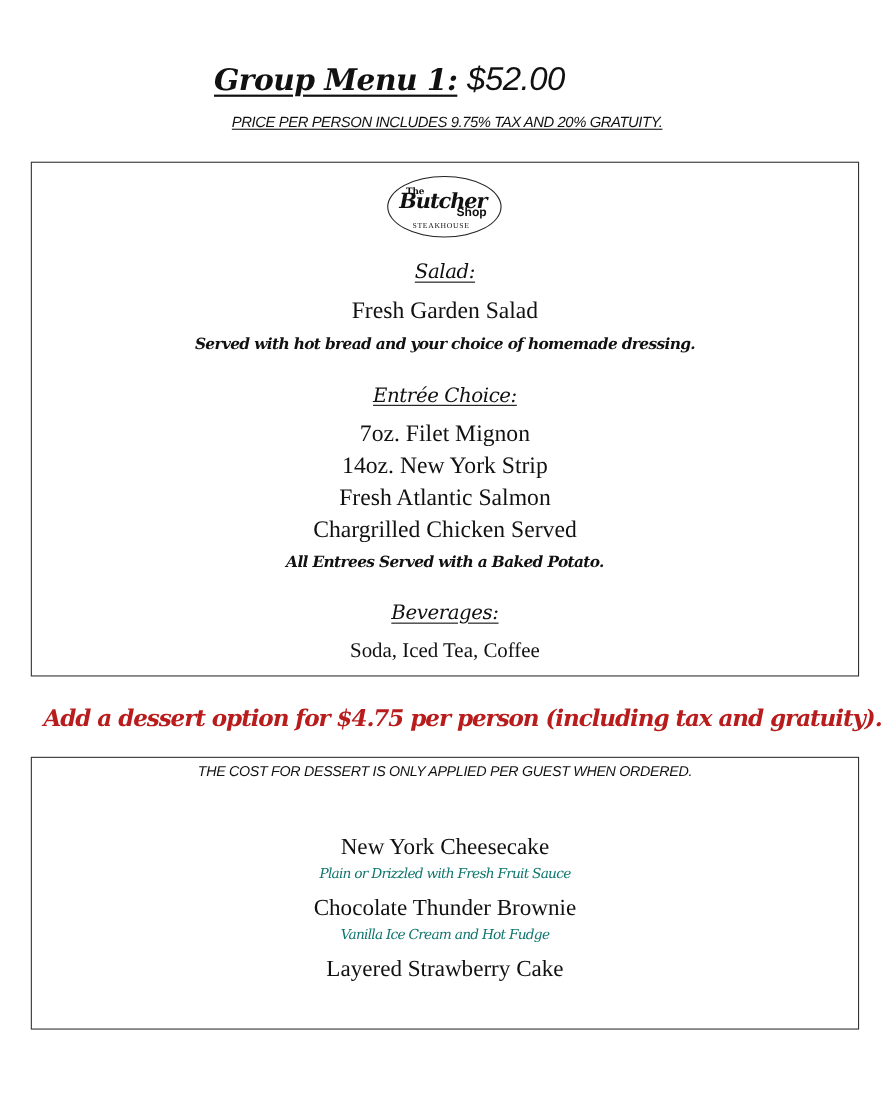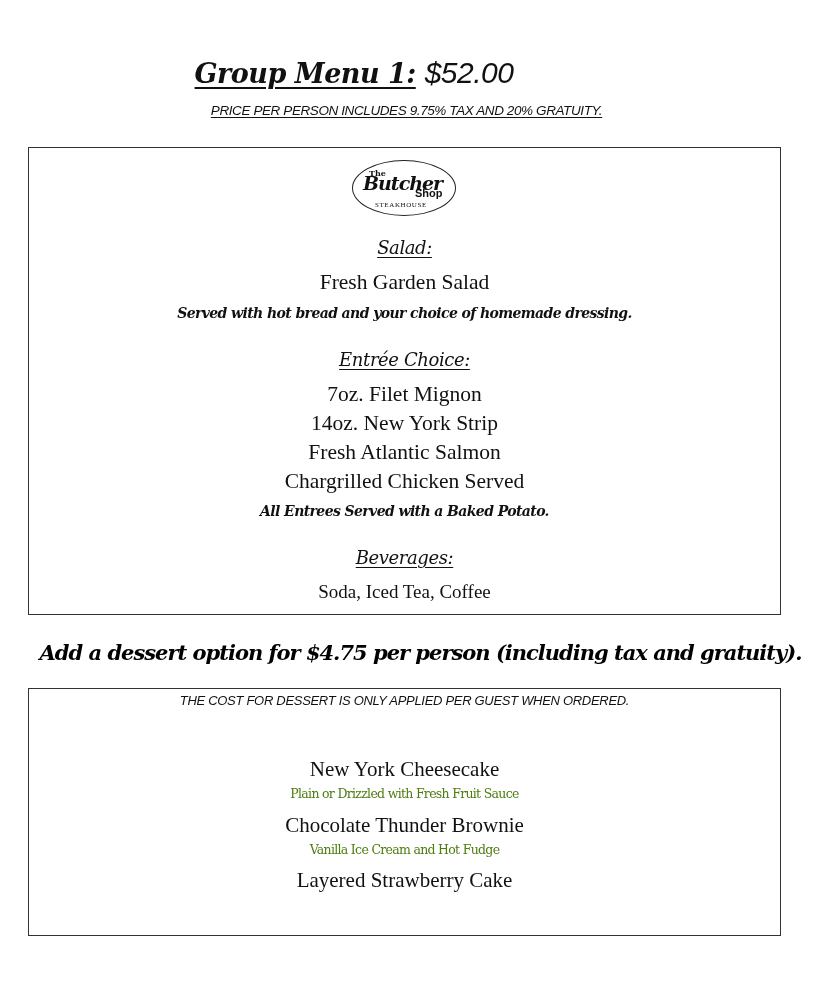--- a/index.html
+++ b/index.html
@@ -39,27 +39,27 @@
 
     .heading {
       font-family: "DejaVu Serif", serif; font-style: italic; font-size: 18px; color: #111;
       text-decoration: underline; text-underline-offset: 3px; letter-spacing: -0.4px;
     }
     .item { font-family: "Liberation Serif", serif; font-size: 21.5px; color: #111; }
     .note {
       font-family: "DejaVu Serif", serif; font-style: italic; font-weight: bold; font-size: 14px; color: #111; letter-spacing: -0.6px;
     }
     .note-sm {
-      font-family: "DejaVu Serif", serif; font-size: 12.5px; color: #4d7c0f; letter-spacing: -0.7px;
+      font-family: "DejaVu Serif", serif; font-style: italic; font-size: 12.5px; color: #0f766e; letter-spacing: -0.7px;
     }
     .item-sm { font-family: "Liberation Serif", serif; font-size: 21px; color: #111; }
 
     .addon {
       position: absolute; left: 0; width: 813px; top: 640px; text-align: center;
-      font-family: "DejaVu Serif", serif; font-style: italic; font-weight: bold; font-size: 21px; color: #000000; letter-spacing: -1px; padding-left: 28px;
+      font-family: "DejaVu Serif", serif; font-style: italic; font-weight: bold; font-size: 21px; color: #b91c1c; letter-spacing: -1px; padding-left: 28px;
     }
     .caps-note {
       font-family: "Liberation Sans", sans-serif; font-style: italic; font-size: 13px; letter-spacing: -0.3px; color: #111;
     }
   </style>
 </head>
 <body>
 
 <div class="title">
   <span class="u"><span>Group Menu 1:</span></span>

